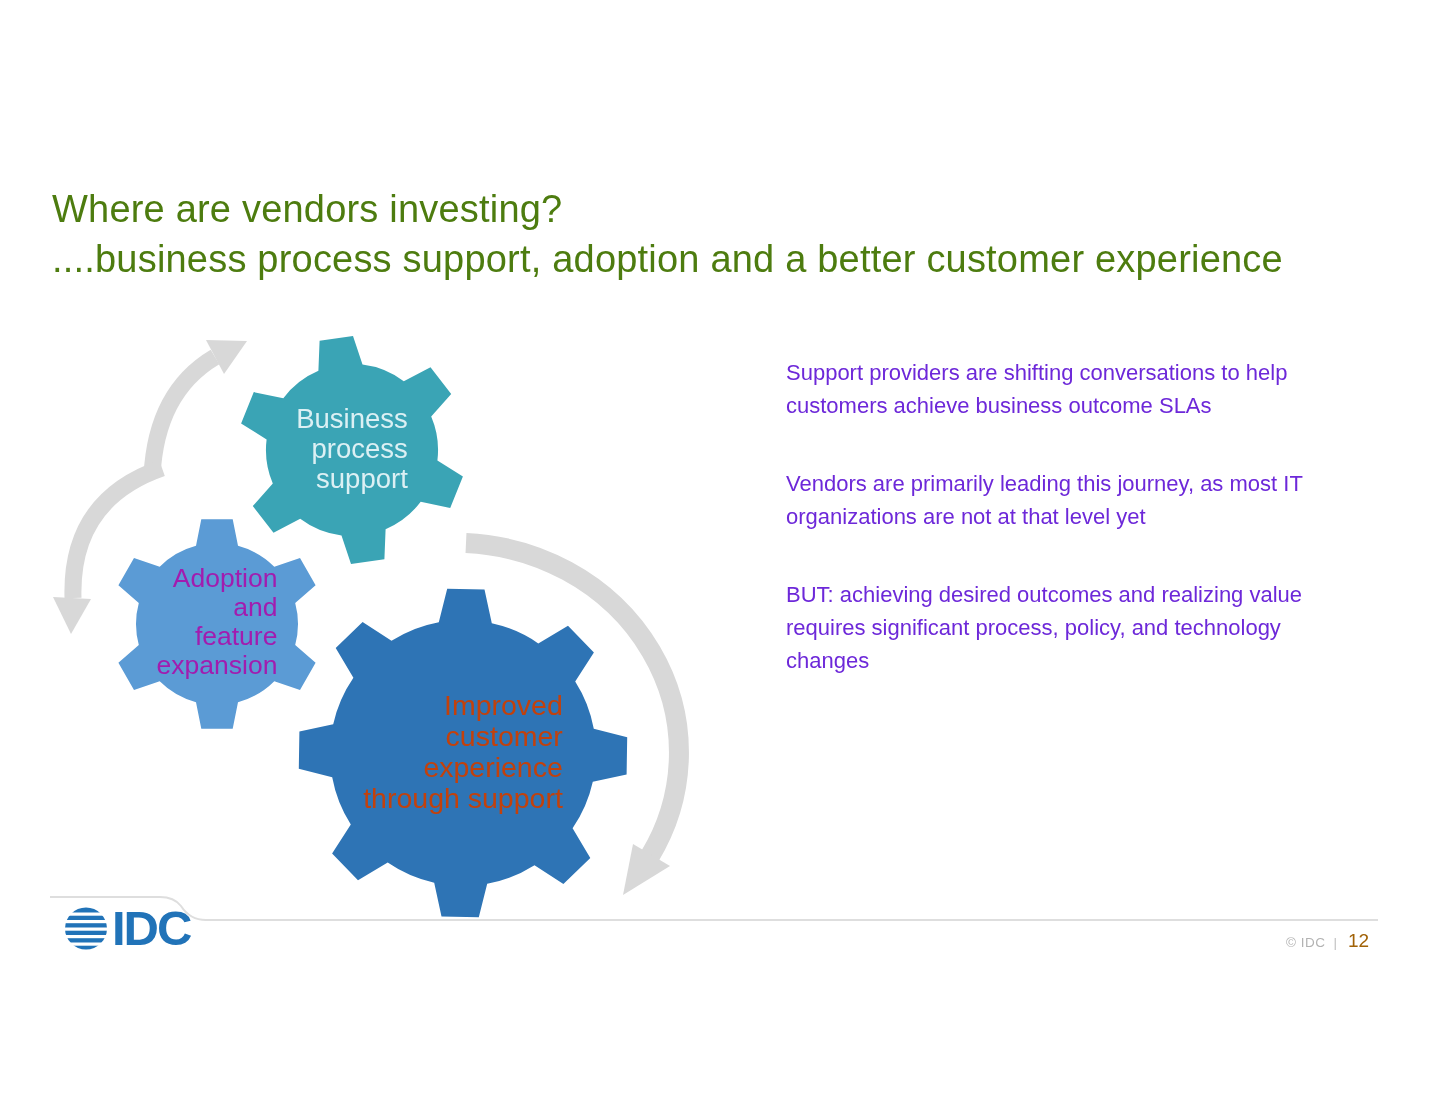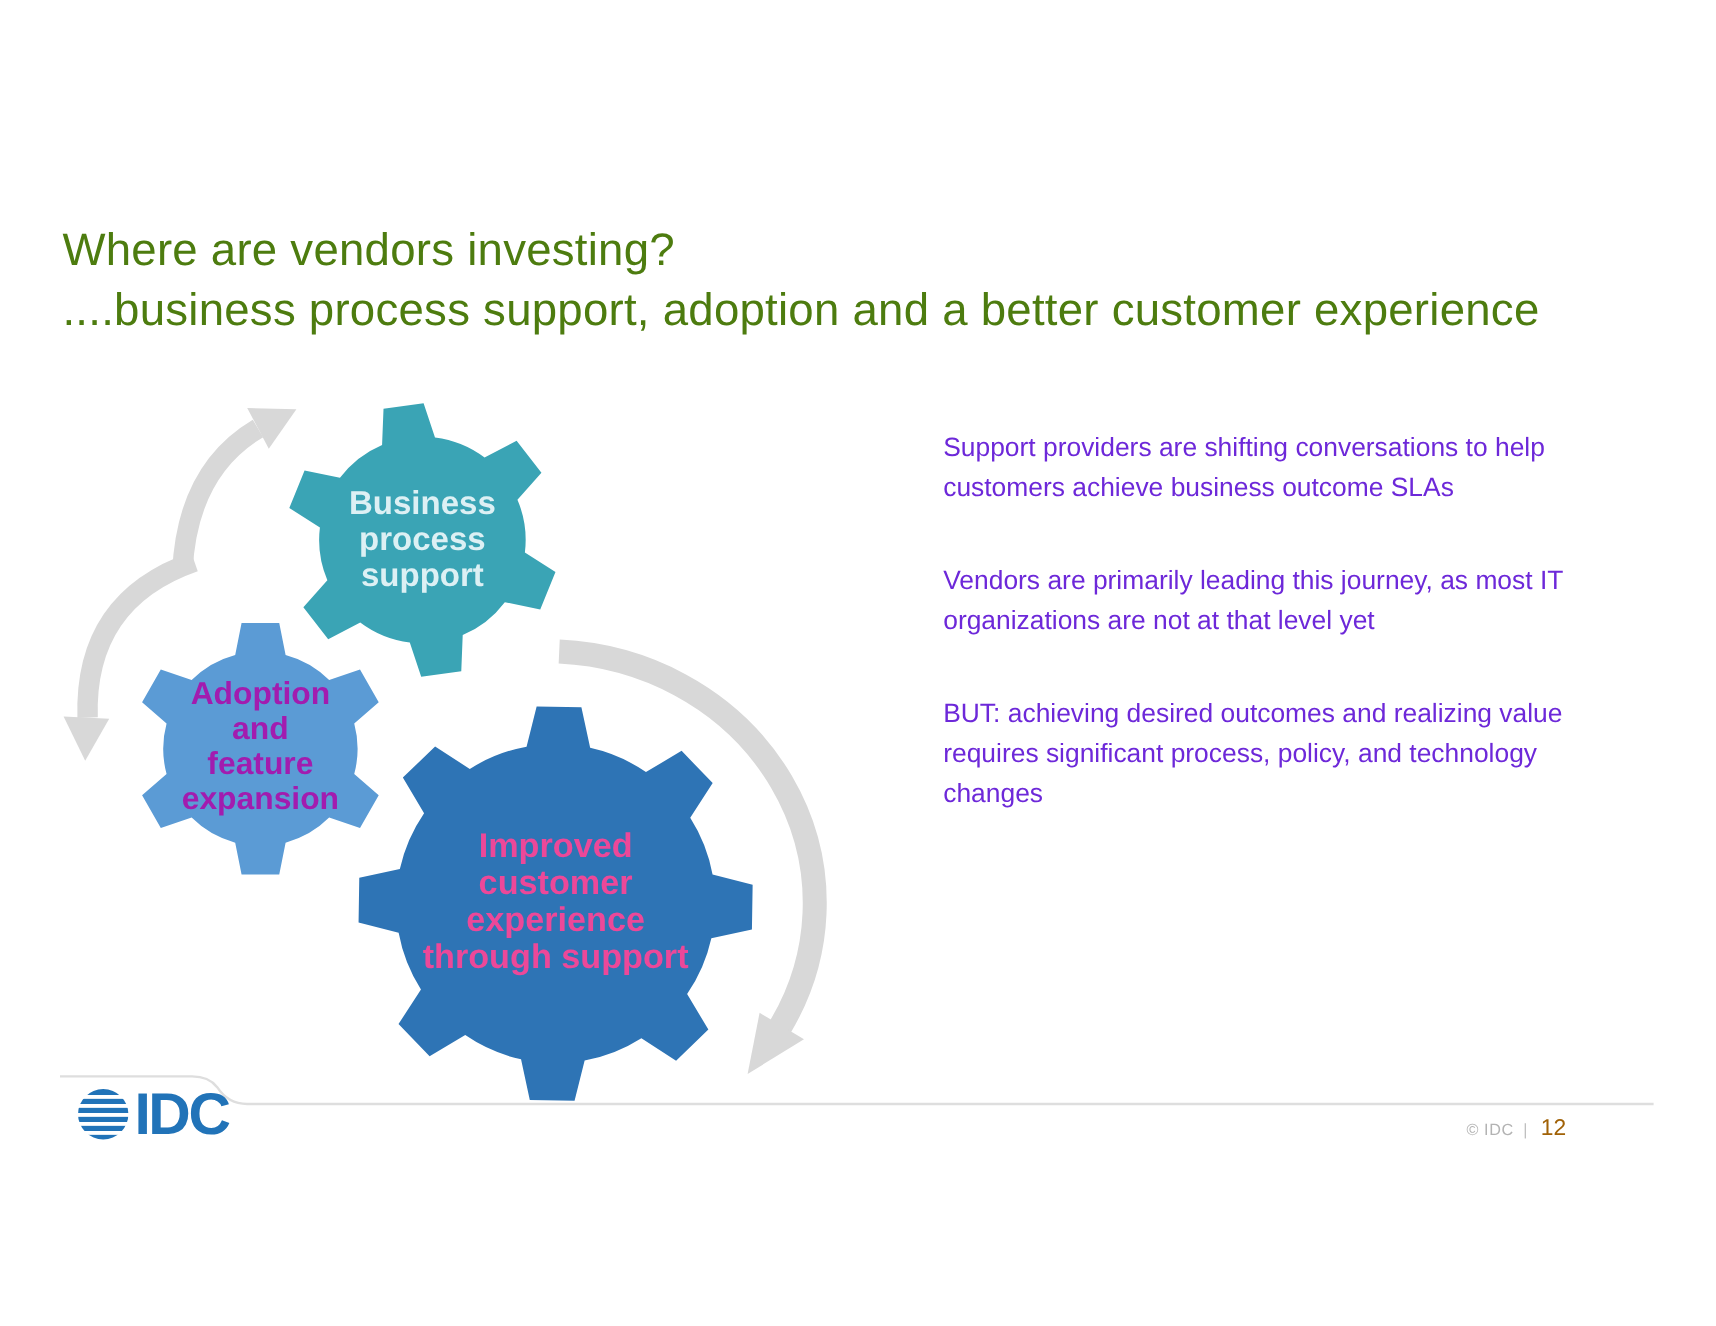--- a/index.html
+++ b/index.html
@@ -8,33 +8,33 @@
     font-family:"Liberation Sans", sans-serif;
   }
   .title-block{position:absolute;left:52px;top:184px;}
   .title-line{
     font-size:38px;line-height:50px;font-weight:300;color:#4d7c0f;
     letter-spacing:0.2px;white-space:nowrap;
   }
   #art{position:absolute;left:0;top:0;}
   .gear-label{
     position:absolute;transform:translate(-50%,-50%);
-    text-align:center;white-space:pre-line;font-weight:700;
+    text-align:right;white-space:pre-line;font-weight:400;
   }
   .gear-label.g1{left:352px;top:449px;font-size:27.5px;line-height:30px;}
   .gear-label.g2{left:217px;top:622px;font-size:26.5px;line-height:29px;}
   .gear-label.g3{left:463px;top:752px;font-size:28.5px;line-height:31px;}
   .bullets{position:absolute;left:786px;top:356px;width:620px;}
   .bullet{
     font-size:22px;line-height:33px;color:#6d28d9;
     white-space:pre-line;margin:0 0 45px 0;
   }
   .logo{position:absolute;left:60px;top:902px;}
   .footer-meta{
-    position:absolute;left:1222px;top:930px;display:flex;align-items:baseline;
+    position:absolute;left:1286px;top:930px;display:flex;align-items:baseline;
     color:#b3b3b3;
   }
   .footer-copy{font-size:13.5px;letter-spacing:0.5px;}
   .footer-sep{font-size:13.5px;margin:0 11px 0 8px;color:#c0c0c0;}
   .footer-page{font-size:19px;color:#a16207;}
 </style>
 </head>
 <body>
 
 <div class="slide">
@@ -60,21 +60,21 @@
     <path id="divider" d="M50,897 H160 Q174,897 181,906 Q190,920 206,920 H1378" fill="none" stroke-width="2" stroke="#dedede"></path>
   </svg>
 
   <div class="gear-label g1" style="color: rgb(220, 240, 244);">Business
 process
 support</div>
   <div class="gear-label g2" style="color: #a21caf;">Adoption
 and
 feature
 expansion</div>
-  <div class="gear-label g3" style="color: #ec4899;">Improved
+  <div class="gear-label g3" style="color: #c2410c;">Improved
 customer
 experience
 through support</div>
 
   <div class="bullets">
     <p class="bullet">Support providers are shifting conversations to help
 customers achieve business outcome SLAs</p>
     <p class="bullet">Vendors are primarily leading this journey, as most IT
 organizations are not at that level yet</p>
     <p class="bullet">BUT: achieving desired outcomes and realizing value

